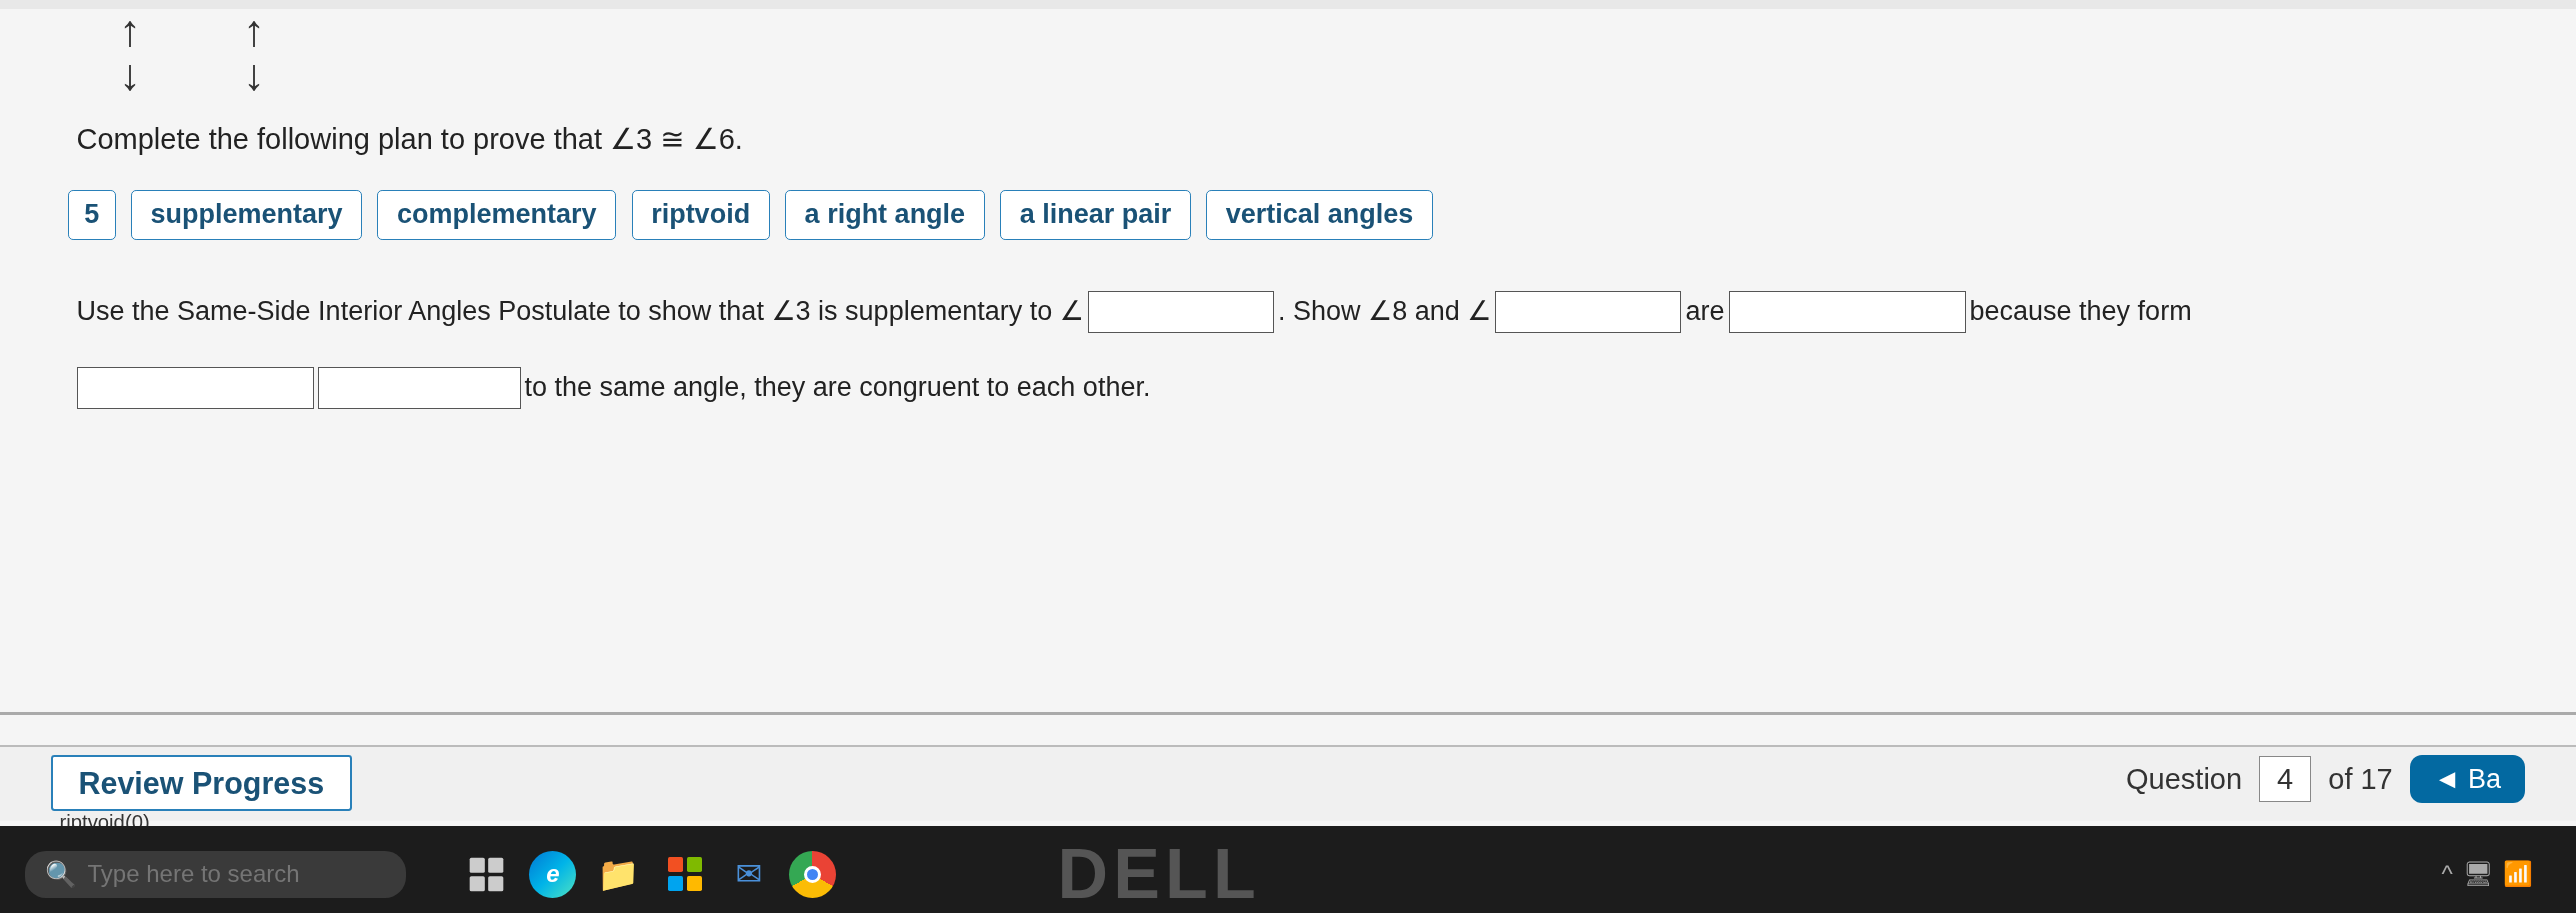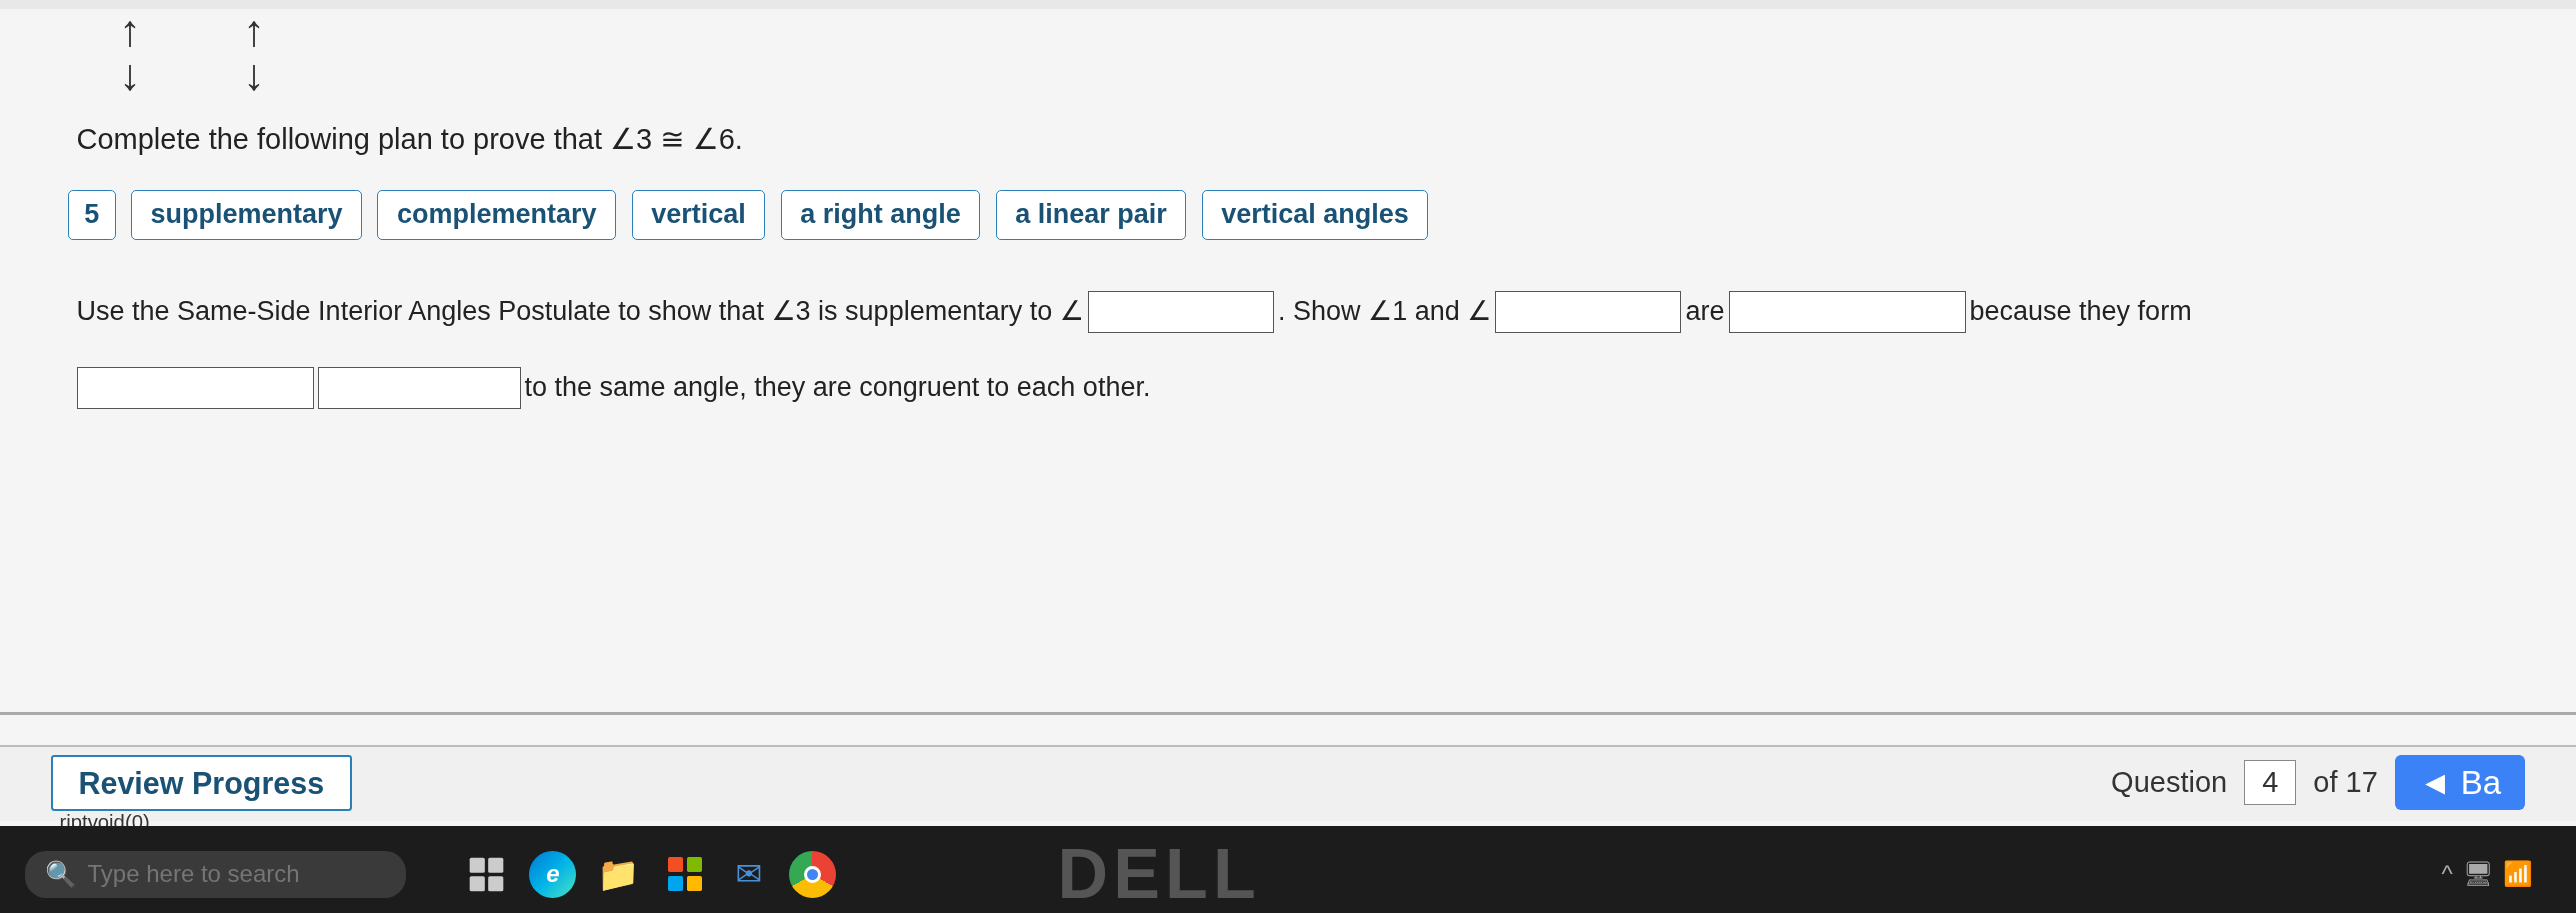--- a/index.html
+++ b/index.html
@@ -277,27 +277,27 @@
     }
     .q-num-box {
       border: 1.7px solid #888;
       padding: 5.1px 17px;
       background: white;
       font-size: 29px;
       min-width: 51px;
       text-align: center;
     }
     .back-btn {
-      background: #3b82f6;
+      background: #0369a1;
       color: white;
       border: none;
-      font-size: 33px;
+      font-size: 27px;
       padding: 8.5px 24px;
       cursor: pointer;
-      border-radius: 6px;
+      border-radius: 12px;
       display: flex;
       align-items: center;
       gap: 6.8px;
     }
   </style>
 </head>
 <body>
 
 <div class="page-wrapper">
 
@@ -307,32 +307,32 @@
       <div class="arrow-vertical"></div>
       <div class="arrow-vertical"></div>
     </div>
 
     <p class="instruction-text">Complete the following plan to prove that ∠3 ≅ ∠6.</p>
 
     <div class="word-bank">
       <div class="word-tile number">5</div>
       <div class="word-tile">supplementary</div>
       <div class="word-tile">complementary</div>
-      <div class="word-tile">vertical</div>
+      <div class="word-tile">riptvoid</div>
       <div class="word-tile">a right angle</div>
       <div class="word-tile">a linear pair</div>
       <div class="word-tile">vertical angles</div>
     </div>
 
     <div class="fill-section">
 
       <div class="line">
         <span>Use the Same-Side Interior Angles Postulate to show that ∠3 is supplementary to ∠</span>
         <div class="blank-box"></div>
-        <span>. Show ∠1 and ∠</span>
+        <span>. Show ∠8 and ∠</span>
         <div class="blank-box"></div>
         <span>are</span>
         <div class="blank-box wide"></div>
         <span>because they form</span>
       </div>
 
       <div class="line">
         <div class="blank-box wide"></div>
         <div class="blank-box medium"></div>
         <span>to the same angle, they are congruent to each other.</span>

